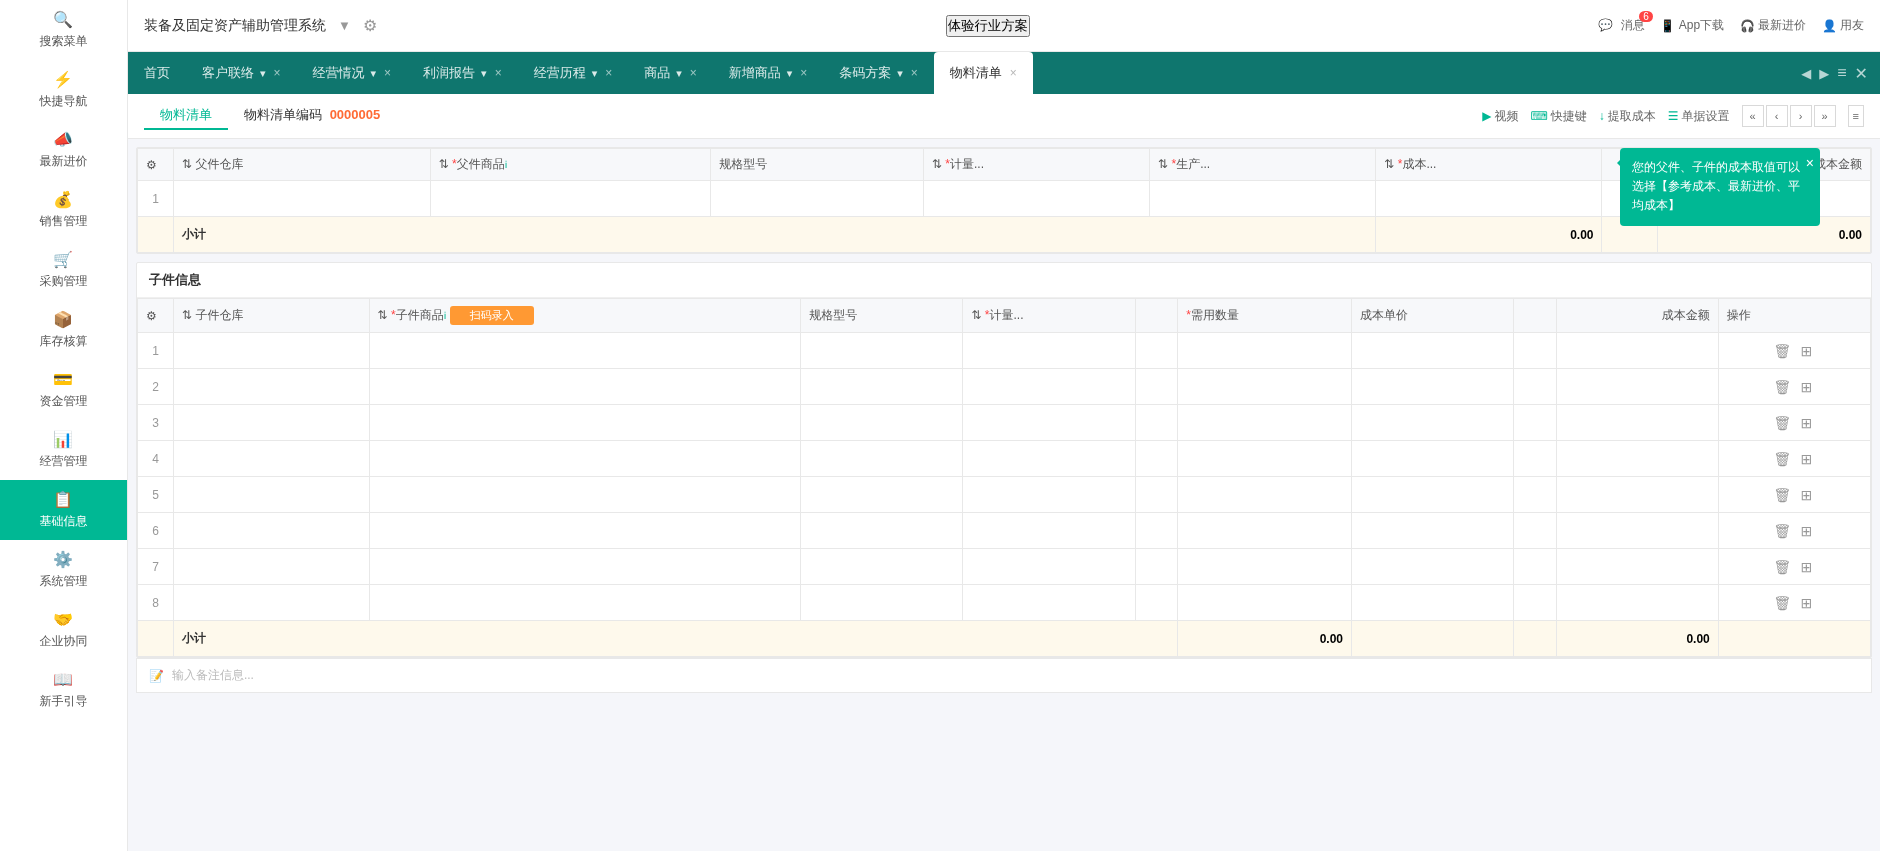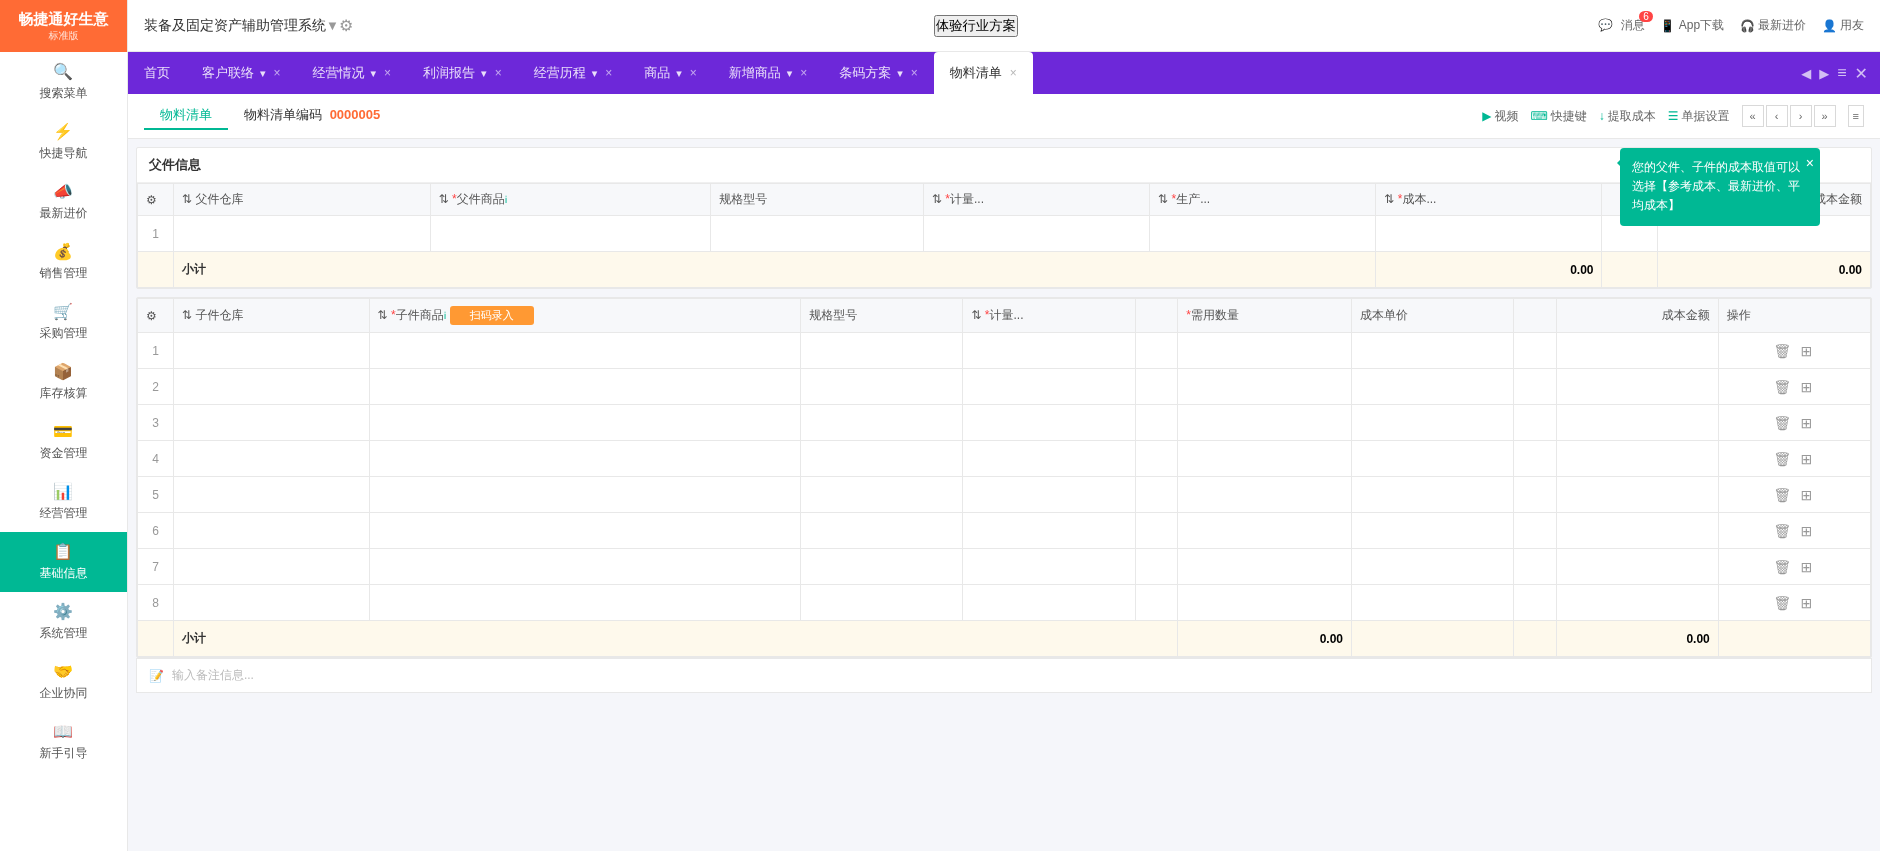--- a/index.html
+++ b/index.html
@@ -13,28 +13,28 @@
     .sidebar-item { display: flex; flex-direction: column; align-items: center; padding: 10px 4px; cursor: pointer; color: #555; font-size: 12px; gap: 4px; }
     .sidebar-item.active { background: #e8f5f0; color: #00b894; }
     .sidebar-item .icon { font-size: 16px; }
     .sidebar-item.active { background: #00b894; color: #fff; }
 
     
     .main { flex: 1; display: flex; flex-direction: column; overflow: hidden; }
 
     
     .topbar { background: #fff; height: 52px; display: flex; align-items: center; padding: 0 16px; border-bottom: 1px solid #e8e8e8; justify-content: space-between; }
-    .topbar-left { display: flex; align-items: center; gap: 0; color: #666; font-size: 13px; }
+    .topbar-left { display: flex; align-items: center; gap: 12px; color: #666; font-size: 13px; }
     .topbar-system { font-size: 14px; color: #333; }
     .topbar-right { display: flex; align-items: center; gap: 16px; color: #666; font-size: 12px; }
     .topbar-right .badge { position: relative; display: inline-block; }
     .topbar-right .badge-num { position: absolute; top: -6px; right: -8px; background: #ff4444; color: #fff; border-radius: 8px; font-size: 10px; padding: 0 4px; }
 
     
-    .nav-tabs { background: #6d28d9; display: flex; align-items: center; height: 42px; padding: 0 0 0 0; overflow: hidden; }
+    .nav-tabs { background: #0f766e; display: flex; align-items: center; height: 42px; padding: 0 0 0 0; overflow: hidden; }
     .nav-tab { color: rgba(255,255,255,0.85); padding: 0 16px; height: 42px; display: flex; align-items: center; gap: 4px; cursor: pointer; font-size: 13px; white-space: nowrap; }
     .nav-tab.active { background: #fff; color: #333; border-radius: 4px 4px 0 0; }
     .nav-tab .arrow { font-size: 11px; margin-left: 2px; }
 
     
     .content { flex: 1; background: #f5f6fa; overflow: auto; padding: 0; }
 
     
     .page-header { background: #fff; padding: 8px 16px; display: flex; align-items: center; gap: 0; border-bottom: 1px solid #e8e8e8; }
     .page-header-tabs { display: flex; gap: 0; }
@@ -73,24 +73,20 @@
     
     .tab-close { font-size: 12px; margin-left: 4px; cursor: pointer; opacity: 0.7; }
 
     .cost-amount-col { text-align: right; color: #333; }
     .zero-val { color: #000000; }
   </style>
 </head>
 <body>
 
 <div class="sidebar">
-  <div class="sidebar-logo">
-    <div class="logo-title">畅捷通好生意</div>
-    <div class="logo-sub">标准版</div>
-  </div>
   <div class="sidebar-item">
     <span class="icon">🔍</span>
     <span>搜索菜单</span>
   </div>
   <div class="sidebar-item">
     <span class="icon">⚡</span>
     <span>快捷导航</span>
   </div>
   <div class="sidebar-item">
     <span class="icon">📣</span>
@@ -250,21 +246,20 @@
           <div class="nav-arrow">«</div>
           <div class="nav-arrow">‹</div>
           <div class="nav-arrow">›</div>
           <div class="nav-arrow">»</div>
         </div>
         <div class="nav-arrow" style="width:auto;padding:0 4px;">≡</div>
       </div>
     </div>
 
     <div class="section" style="margin:8px 8px 0 8px;position:relative;">
-      <div class="section-title">父件信息</div>
       <table class="data-table">
         <thead>
           <tr>
             <th class="gear-th">⚙</th>
             <th>
               <span>⇅</span> 父件仓库
             </th>
             <th>
               <span>⇅</span> <span style="color:#ff4444;">*</span>父件商品<span style="color:#00b894;font-size:10px;">ℹ</span>
             </th>
@@ -310,20 +305,21 @@
         </tbody>
       </table>
     </div>
 
     <div class="tooltip-box">
       <span class="tooltip-close">×</span>
       <span>您的父件、子件的成本取值可以选择【参考成本、最新进价、平均成本】</span>
     </div>
 
     <div class="section" style="margin:8px 8px 0 8px;">
+      <div class="section-title">子件信息</div>
       <table class="data-table">
         <thead>
           <tr>
             <th class="gear-th">⚙</th>
             <th>
               <span>⇅</span> 子件仓库
             </th>
             <th>
               <span>⇅</span> <span style="color:#ff4444;">*</span>子件商品<span style="color:#00b894;font-size:10px;">ℹ</span>
               <button class="scan-btn">扫码录入</button>

